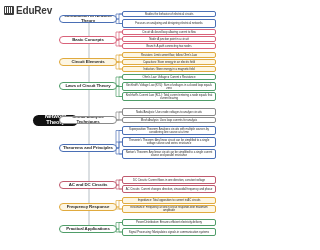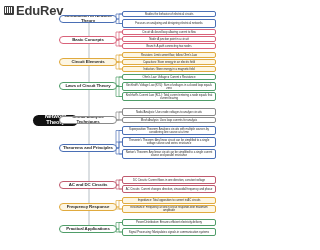--- a/index.html
+++ b/index.html
@@ -22,21 +22,21 @@
     background:#3c3c3c;
     border-radius:1px;
   }
   .logo-mark::before {
     content:""; position:absolute; left:1px; top:1.5px;
     width:8px; height:6px;
     background:
       repeating-linear-gradient(90deg,#fff 0 1px,#3c3c3c 1px 2px);
   }
   .logo-text {
-    font-size:13px; font-weight:bold; color:#3a3a3a; letter-spacing:-0.2px;
+    font-size:10px; font-weight:bold; color:#3a3a3a; letter-spacing:-0.2px;
     white-space:nowrap;
   }
 
   
   .canvas { position:absolute; left:0; top:0; width:217px; height:250px; }
   .canvas svg { position:absolute; left:0; top:0; }
 
   
   .node {
     position:absolute;

